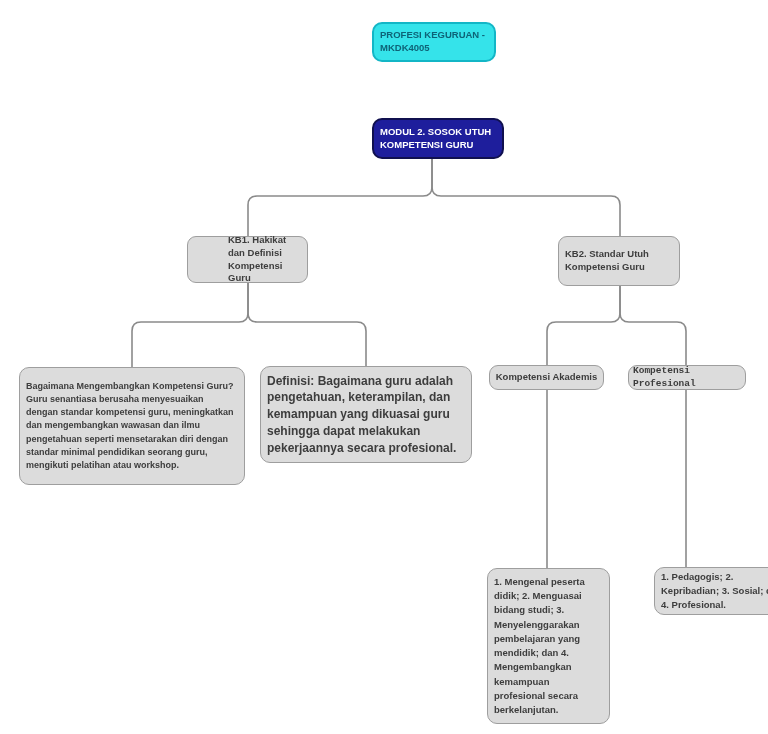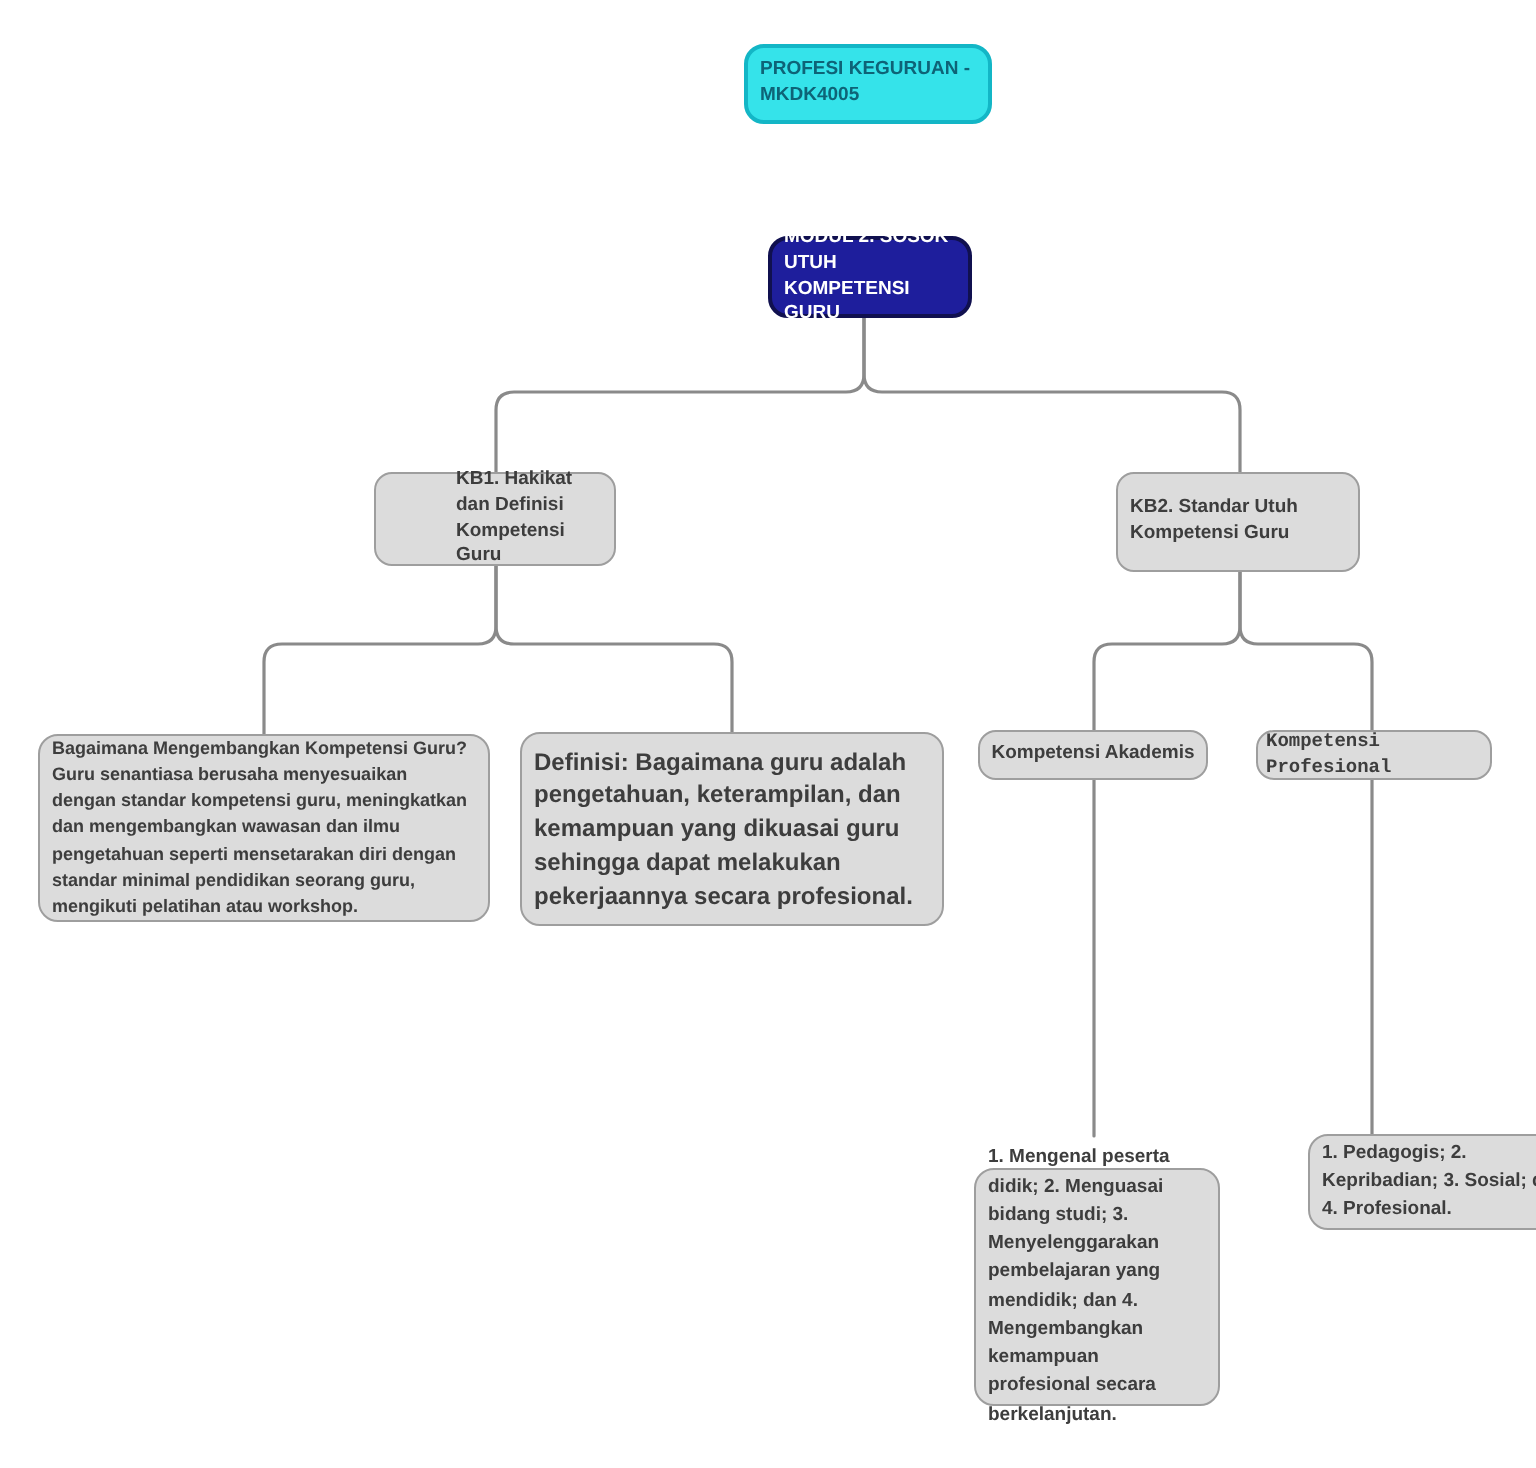--- a/index.html
+++ b/index.html
@@ -35,46 +35,46 @@
   }
   .node-root {
     left: 372px; top: 22px; width: 124px; height: 40px;
     background: var(--root-fill, #35e3ea);
     border: 2px solid var(--root-border, #13b6c6);
     color: var(--root-text, #0e6377);
     font-size: 9.5px;
     border-radius: 10px;
   }
   .node-module {
-    left: 384px; top: 118px; width: 102px; height: 41px;
+    left: 372px; top: 118px; width: 132px; height: 41px;
     background: var(--module-fill, #1e1e9c);
     border: 2px solid var(--module-border, #10104f);
     color: var(--module-text, #ffffff);
     font-size: 9.5px;
     border-radius: 10px;
   }
   .node-gray {
     background: var(--node-fill, #dcdcdc);
     border: 1.5px solid var(--node-border, #9e9e9e);
     color: var(--node-text, #3d3d3d);
   }
   .node-kb1 { left: 187px; top: 236px; width: 121px; height: 47px; font-size: 9.5px; padding-left: 40px; }
   .node-kb2 { left: 558px; top: 236px; width: 122px; height: 50px; font-size: 9.5px; }
   .node-question {
-    left: 19px; top: 367px; width: 226px; height: 94px;
+    left: 19px; top: 367px; width: 226px; height: 118px;
     font-size: 9px; line-height: 1.45; border-radius: 10px;
   }
   .node-definition {
     left: 260px; top: 366px; width: 212px; height: 97px;
     font-size: 12px; line-height: 1.4; border-radius: 10px;
   }
   .node-akademis { left: 489px; top: 365px; width: 115px; height: 25px; font-size: 9.5px; border-radius: 9px; padding: 2px 4px; }
   .node-profesional { left: 628px; top: 365px; width: 118px; height: 25px; font-size: 9.5px; border-radius: 9px; padding: 2px 4px; font-family: Liberation Mono, monospace; }
   .node-akademis-detail {
-    left: 487px; top: 584px; width: 123px; height: 119px;
+    left: 487px; top: 568px; width: 123px; height: 156px;
     font-size: 9.5px; line-height: 1.5; border-radius: 10px;
   }
   .node-profesional-detail {
     left: 654px; top: 567px; width: 142px; height: 48px;
     font-size: 9.5px; line-height: 1.45; border-radius: 10px;
   }
 </style>
 </head>
 <body>
 

